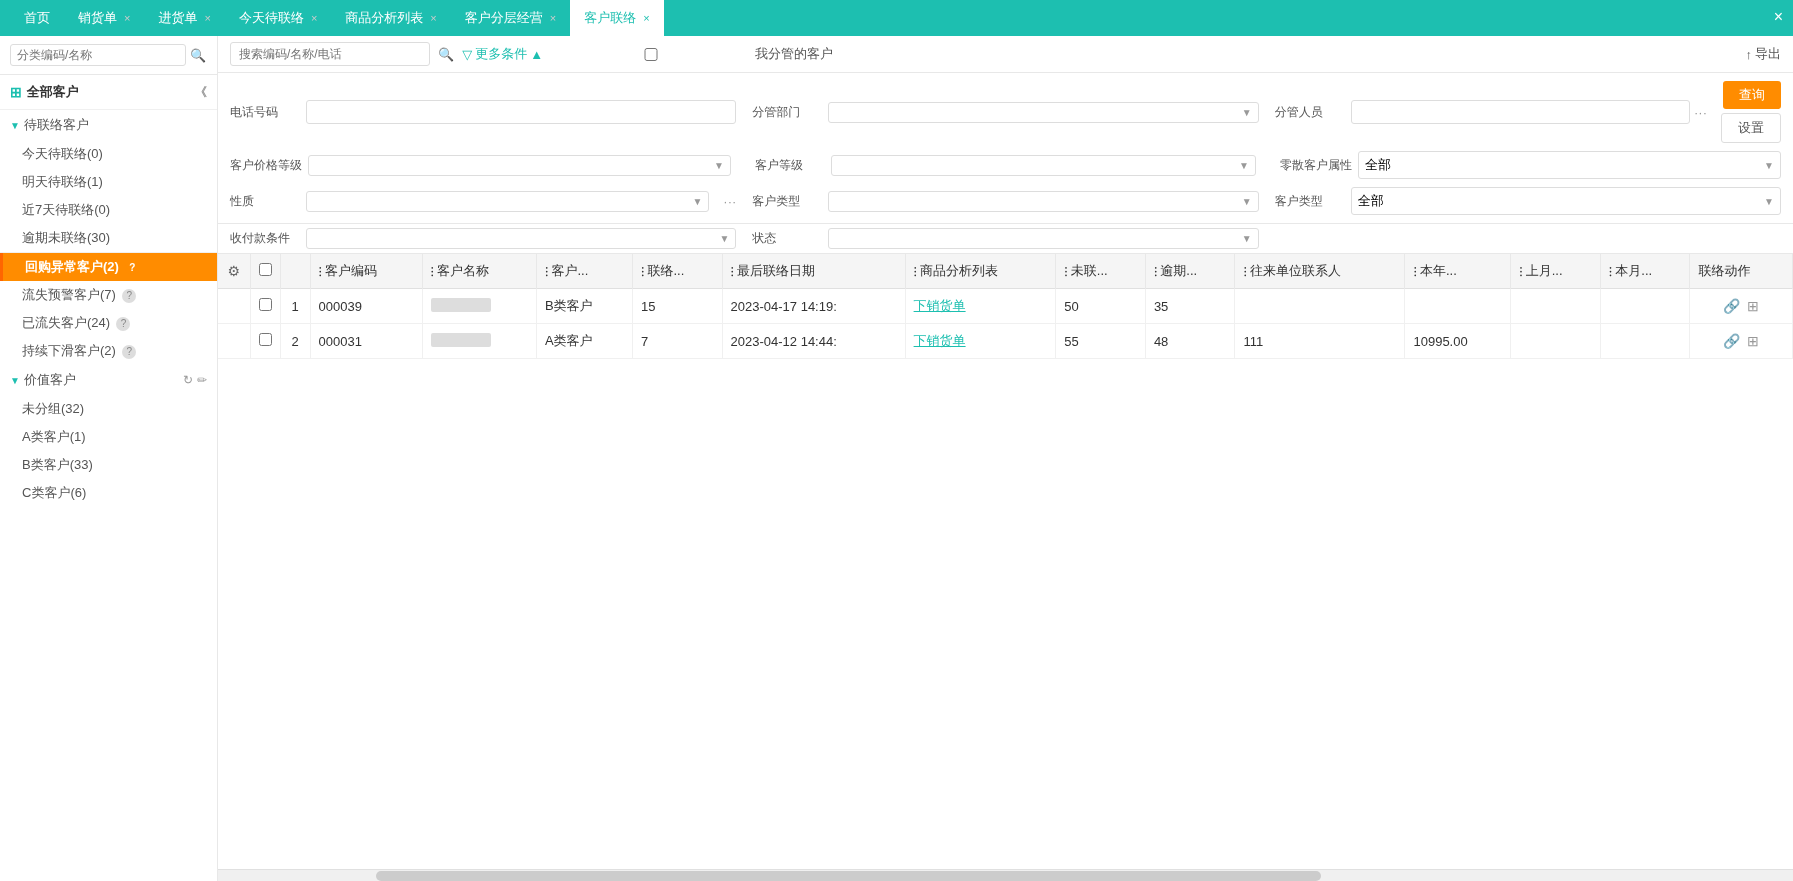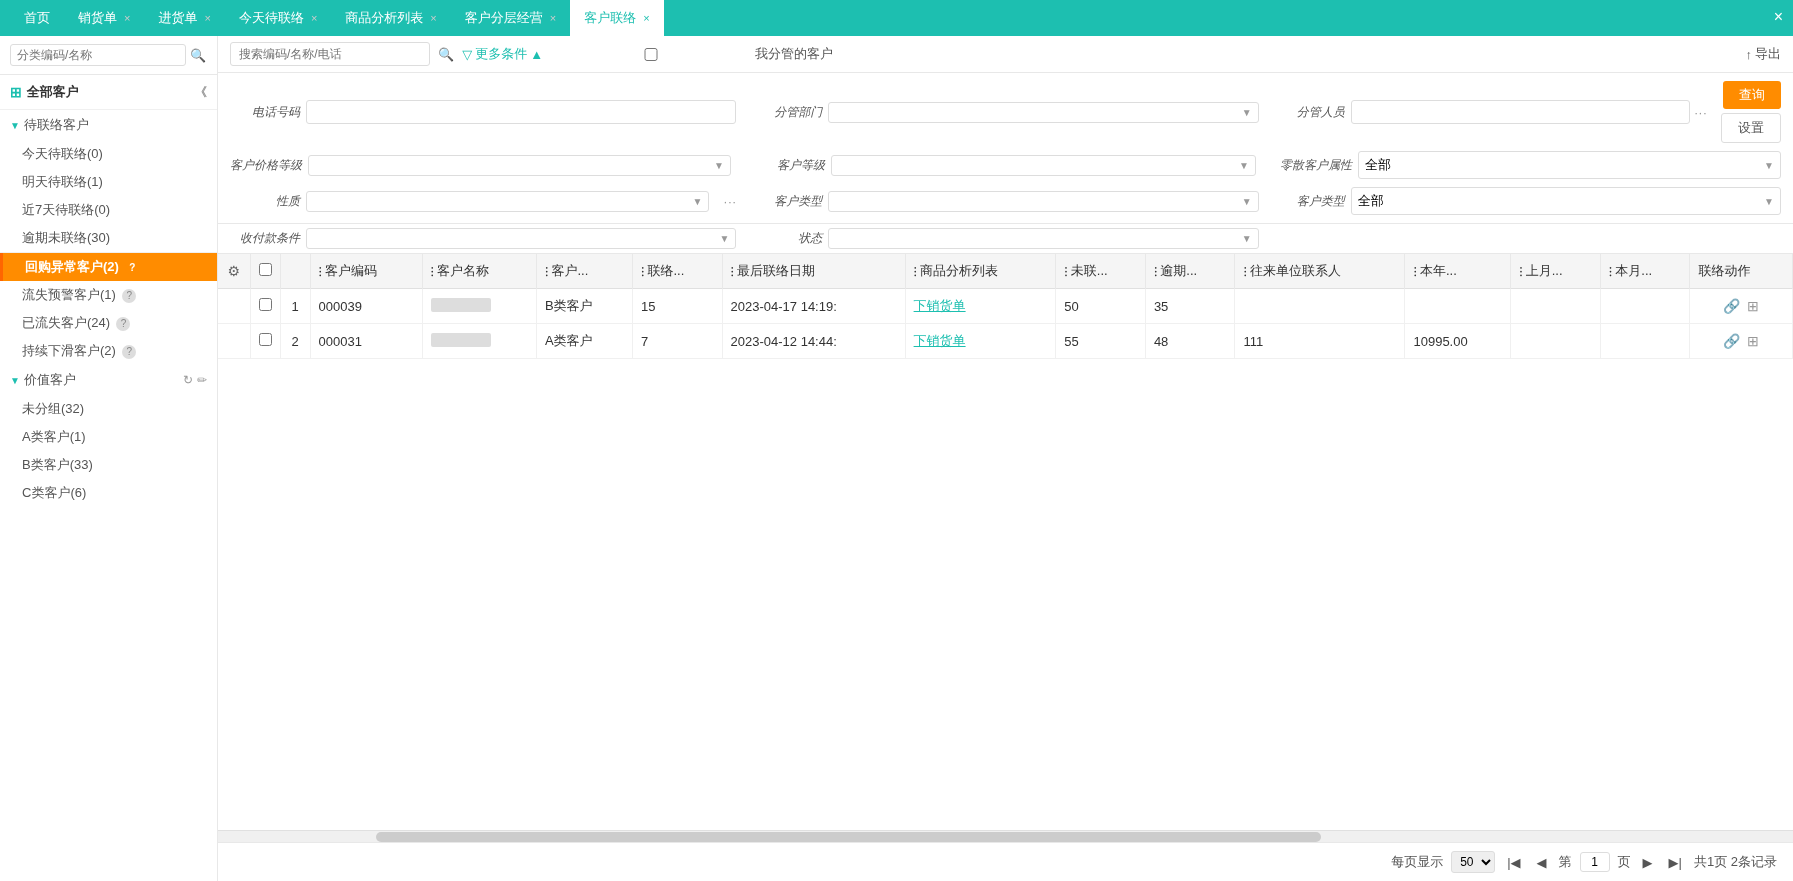--- a/index.html
+++ b/index.html
@@ -75,21 +75,21 @@
     }
     .my-customers { display: flex; align-items: center; gap: 4px; font-size: 12px; color: #555; cursor: pointer; }
     .my-customers input[type=checkbox] { cursor: pointer; }
     .export-btn {
       margin-left: auto; display: flex; align-items: center; gap: 3px;
       color: #555; cursor: pointer; font-size: 12px;
     }
     .filter-row {
       display: flex; align-items: center; gap: 6px;
     }
-    .filter-label { color: #555; font-size: 12px; white-space: nowrap; min-width: 70px; text-align: right; font-style: italic; }
+    .filter-label { color: #555; font-size: 12px; white-space: nowrap; min-width: 70px; text-align: left; }
     .filter-select {
       flex: 1; border: 1px solid #ddd; border-radius: 3px; padding: 4px 6px; font-size: 12px;
       display: flex; align-items: center; justify-content: space-between; cursor: pointer;
       background: #fff; min-width: 120px;
     }
     .filter-select .caret { color: #999; font-size: 10px; }
     .filter-input {
       flex: 1; border: 1px solid #ddd; border-radius: 3px; padding: 4px 6px; font-size: 12px; outline: none;
     }
     .btn-query {
@@ -219,21 +219,21 @@
       </div>
     </div>
 
     <div class="sidebar-item active">
       <span>回购异常客户(2)</span>
       <span style="margin-left:3px;background:#ff8c00;color:#fff;border-radius:50%;width:14px;height:14px;display:inline-flex;align-items:center;justify-content:center;font-size:10px;">?</span>
     </div>
 
 
     <div class="sidebar-item">
-      <span>流失预警客户(1)</span>
+      <span>流失预警客户(7)</span>
       <span style="margin-left:3px;background:#ddd;color:#888;border-radius:50%;width:14px;height:14px;display:inline-flex;align-items:center;justify-content:center;font-size:10px;">?</span>
     </div>
     <div class="sidebar-item">
       <span>已流失客户(24)</span>
       <span style="margin-left:3px;background:#ddd;color:#888;border-radius:50%;width:14px;height:14px;display:inline-flex;align-items:center;justify-content:center;font-size:10px;">?</span>
     </div>
     <div class="sidebar-item">
       <span>持续下滑客户(2)</span>
       <span style="margin-left:3px;background:#ddd;color:#888;border-radius:50%;width:14px;height:14px;display:inline-flex;align-items:center;justify-content:center;font-size:10px;">?</span>
     </div>
@@ -524,29 +524,15 @@
             </td>
           </tr>
         </tbody>
       </table>
     </div>
 
     <div class="scroll-track">
       <div class="scroll-thumb"></div>
     </div>
 
-    <div class="pagination-bar">
-      <span>每页显示</span>
-      <select>
-        <option>50</option>
-      </select>
-      <span class="page-btn">|◀</span>
-      <span class="page-btn">◀</span>
-      <span>第</span>
-      <input class="page-input" type="text" value="1" style="">
-      <span>页</span>
-      <span class="page-btn">▶</span>
-      <span class="page-btn">▶|</span>
-      <span>共1页 2条记录</span>
-    </div>
 
   </div>
 </div>
 
 </body></html>

